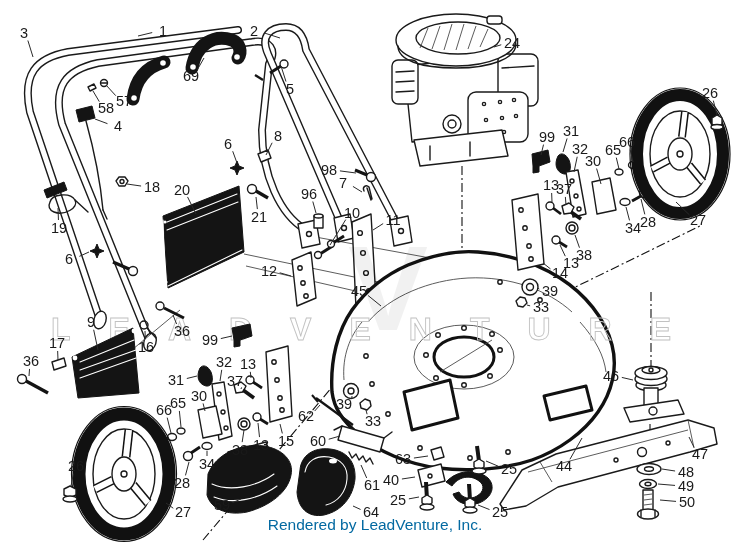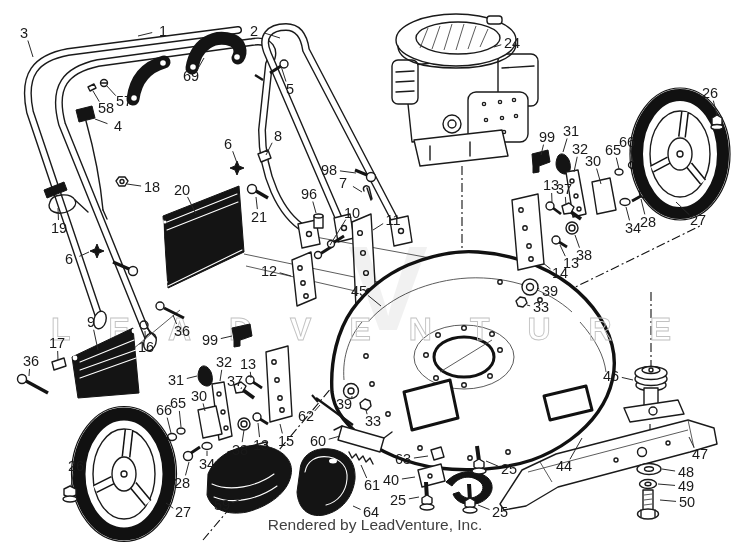--- a/index.html
+++ b/index.html
@@ -14,21 +14,21 @@
   .t-out{fill:none;stroke:#1a1a1a;stroke-width:8;stroke-linecap:round;stroke-linejoin:round;}
   .t-in{fill:none;stroke:#ffffff;stroke-width:5.2;stroke-linecap:round;stroke-linejoin:round;}
   .dd{fill:none;stroke:#111;stroke-width:1.1;stroke-dasharray:9 3 2 3;}
   .thick{fill:#ffffff;stroke:#111;stroke-width:3;stroke-linejoin:round;}
   .callout{font-size:14.5px;fill:#1a1a1a;text-anchor:middle;}
   .leader{stroke:#2a2a2a;stroke-width:1;}
   .wm-text{font-size:32px;font-weight:bold;letter-spacing:38px;fill:rgba(255,255,255,0);
            stroke:#c2c2c2;stroke-width:0.9;text-anchor:middle;}
   .wm-v{font-size:120px;font-weight:bold;fill:rgba(0,0,0,0.055);text-anchor:middle;}
   .footer{position:absolute;left:0;right:0;top:516px;text-align:center;
-          font-size:15.5px;color:#404040;}
+          font-size:15.5px;color:#0369a1;}
 </style>
 </head>
 <body>
 
 <div class="stage">
 <svg width="750" height="543" viewBox="0 0 750 543">
 
   <g>
     <line class="thin" x1="244" y1="254" x2="608" y2="330"></line>
     <line class="thin" x1="246" y1="266" x2="596" y2="346"></line>

